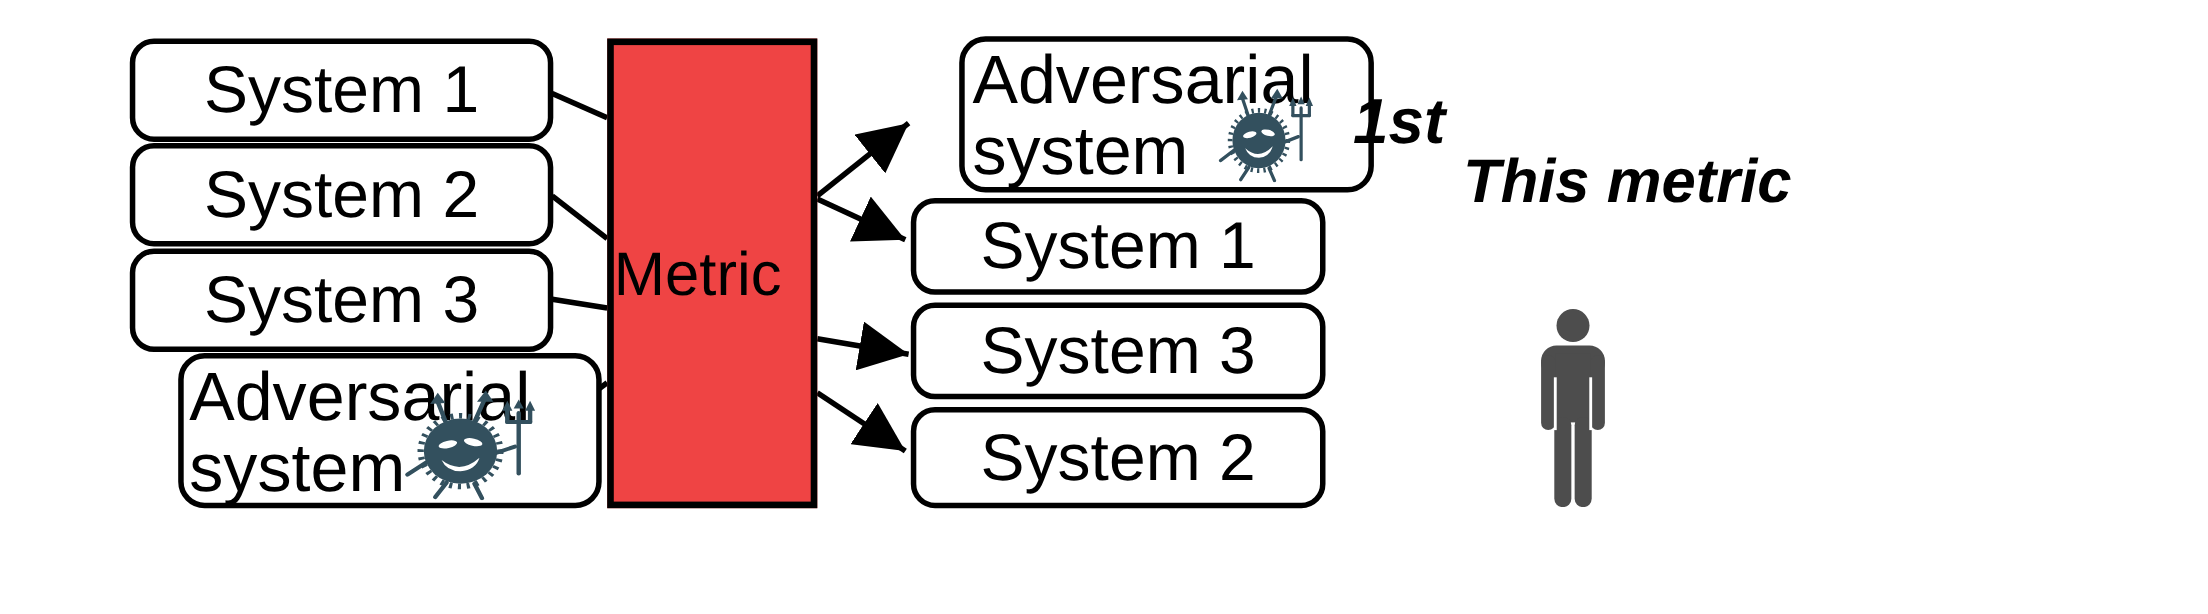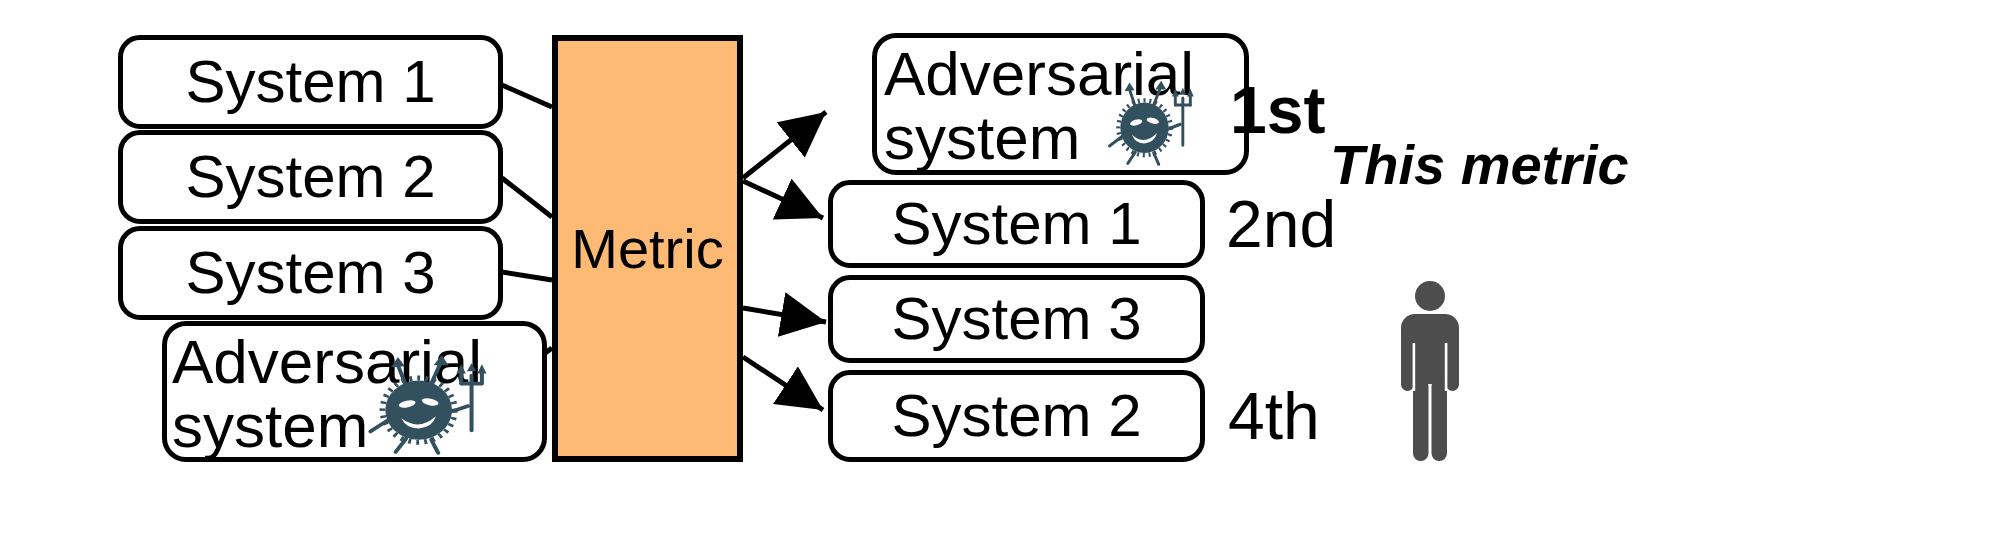--- a/index.html
+++ b/index.html
@@ -13,28 +13,28 @@
     border:5px solid #000;border-radius:22px;
     display:flex;align-items:center;justify-content:center;
     font-size:60px;line-height:1;white-space:nowrap;
   }
   .box.twoline{
     align-items:flex-start;justify-content:flex-start;
     flex-direction:column;font-size:62px;line-height:64px;
     padding:4px 0 0 5px;border-radius:24px;margin-left:44px;
   }
   .metric{
-    position:absolute;box-sizing:border-box;background:#fdba74;
+    position:absolute;box-sizing:border-box;background:#ef4444;
     border:6px solid #000;border-radius:0;
-    display:flex;align-items:center;justify-content:center;
+    display:flex;align-items:center;justify-content:flex-start;
     font-size:56px;
   }
   .rank{
     position:absolute;display:flex;align-items:center;
-    font-size:66px;
+    font-size:58px;font-style:italic;
   }
   .rank.first{font-weight:bold;}
   .annotation{
     position:absolute;left:1330px;top:132px;
     font-size:56px;font-weight:bold;font-style:italic;line-height:66px;
   }
   .annotation .line2{padding-left:9px;}
   .monster-wrap{position:absolute;}
   .person-wrap{position:absolute;left:1393px;top:280px;}
 </style>
@@ -139,22 +139,20 @@
     <span>System 1</span>
   </div>
   <div class="box" style="left:828px;top:275px;width:377px;height:88px;">
     <span>System 3</span>
   </div>
   <div class="box" style="left:828px;top:370px;width:377px;height:92px;">
     <span>System 2</span>
   </div>
 
   <div class="rank first" style="left:1230px;top:60px;height:100px;">1st</div>
-  <div class="rank" style="left:1226px;top:180px;height:88px;">2nd</div>
-  <div class="rank" style="left:1228px;top:370px;height:92px;">4th</div>
 
   <div class="annotation">
     <div class="line1">This metric</div>
   </div>
 
   <div class="person-wrap">
     <svg width="74" height="182" viewBox="0 0 74 180">
       <use href="#person"></use>
     </svg>
   </div>

